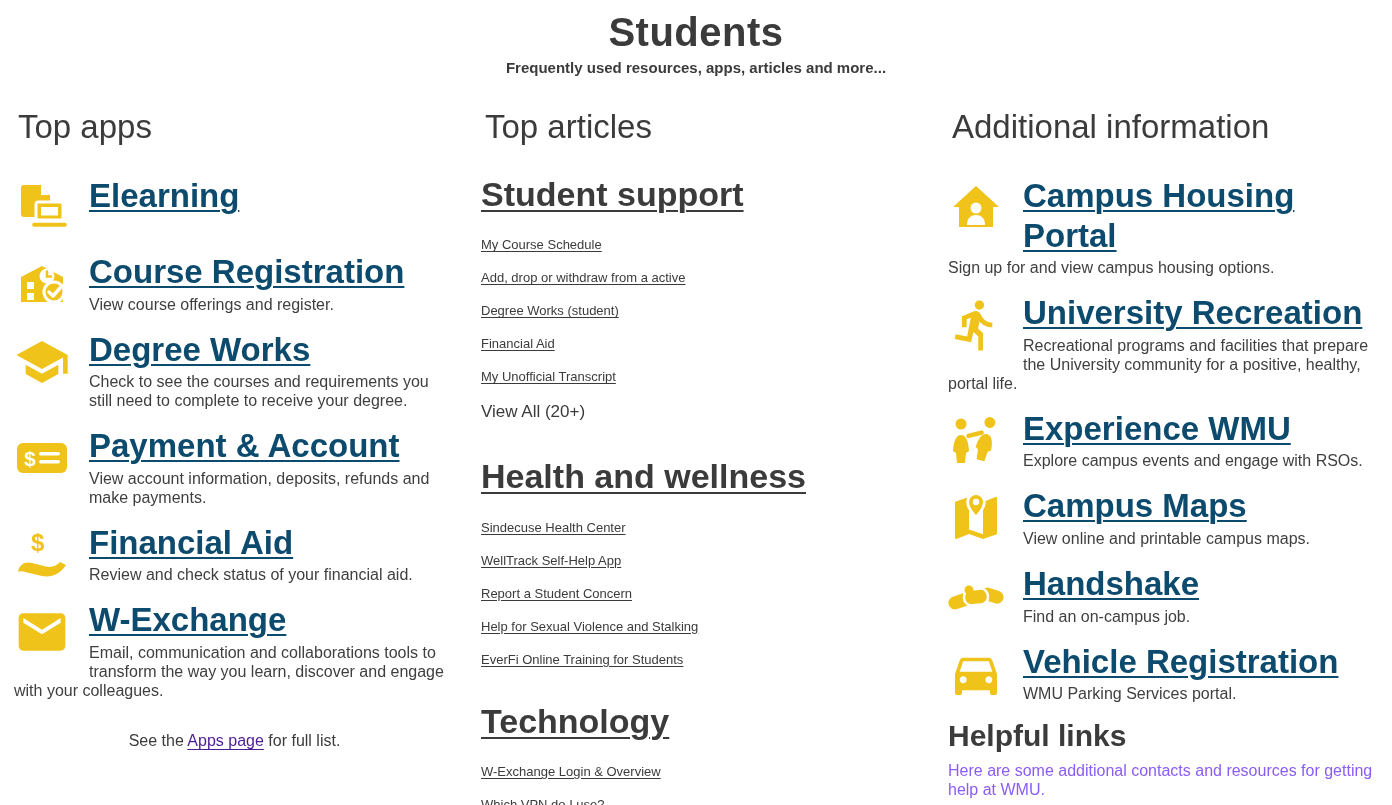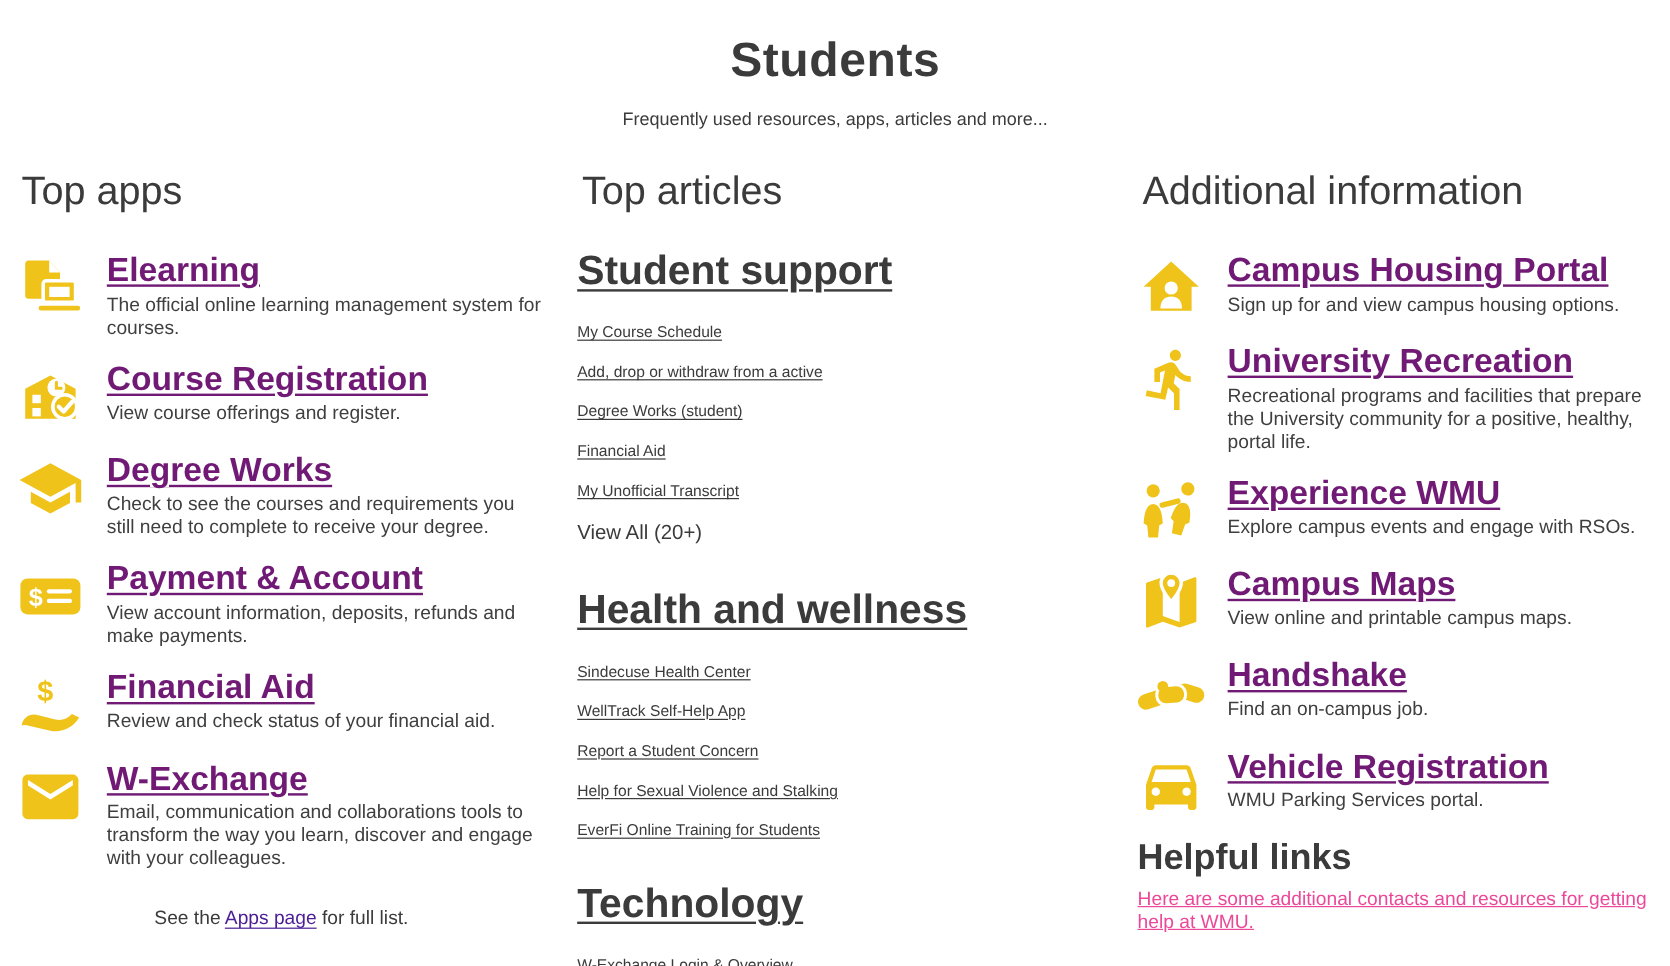--- a/index.html
+++ b/index.html
@@ -4,38 +4,38 @@
 <style>
   * { box-sizing: border-box; }
   html,body { margin:0; padding:0; }
   body {
     width:1392px; height:805px; overflow:hidden;
     background:#ffffff;
     font-family:"Liberation Sans", sans-serif;
     color:#3b3b3b;
   }
   
-  .header { padding-top:28px; text-align:center; }
+  .header { padding-top:10px; text-align:center; }
   .page-title { font-size:40px; font-weight:700; margin:0; color:#3b3b3b; letter-spacing:.5px; }
-  .page-subtitle { font-size:15px; margin-top:18px; color:#3b3b3b; }
+  .page-subtitle { font-size:15px; margin-top:4px; color:#3b3b3b;font-weight:bold; }
 
   
   .columns { display:flex; align-items:flex-start; padding:0 17px 0 14px; margin-top:32px; }
   .col-heading { font-size:33px; font-weight:400; color:#3b3b3b; margin:0 0 30px 4px; line-height:1.15; }
   .col-apps { width:441px; margin-right:26px; }
   .col-articles { width:327px; margin-right:140px; }
   .col-info { flex:1; min-width:0; }
 
   
   .app-item { clear:both; margin-bottom:16px; font-size:16px; }
   .app-icon { float:left; width:56px; height:56px; margin:4px 19px 16px 0; }
   .app-icon svg { width:56px; height:56px; display:block; fill:#efc31a; }
   .app-item h3 { margin:0; line-height:1.2; }
   .app-title {
-    font-size:28px; font-weight:700; color:#701a75;
+    font-size:33px; font-weight:700; color:#0c4a6e;
     text-decoration:underline; text-decoration-thickness:2px; text-underline-offset:3px;
   }
   .app-desc { margin:3px 0 0; font-size:16px; line-height:19px; color:#3f3f3f; }
 
   .apps-footer { clear:both; padding-top:16px; text-align:center; font-size:16px; color:#3b3b3b; }
   .apps-footer a { color:#4c1d95; text-decoration:underline; text-underline-offset:3px; }
 
   
   .article-section { margin-bottom:36px; }
   .section-title { margin:0 0 24px; line-height:1.1; }
@@ -45,21 +45,21 @@
   }
   .article-link {
     display:block; width:fit-content; font-size:13px; color:#3b3b3b;
     text-decoration:underline; text-underline-offset:2px; margin-bottom:18px;
   }
   .view-all { display:block; width:fit-content; font-size:17px; color:#3b3b3b; text-decoration:none; margin-top:12px; }
 
   
   .helpful { clear:both; margin-top:12px; }
   .helpful h2 { font-size:30px; font-weight:700; color:#3b3b3b; margin:0 0 8px; }
-  .helpful p { font-size:16px; line-height:19px; color:#ec4899; margin:0;text-decoration:underline; }
+  .helpful p { font-size:16px; line-height:19px; color:#8b5cf6; margin:0; }
 </style>
 </head>
 <body>
 
 <header class="header">
   <h1 class="page-title">Students</h1>
   <div class="page-subtitle">Frequently used resources, apps, articles and more...</div>
 </header>
 
 <main class="columns">
@@ -71,21 +71,20 @@
       <span class="app-icon">
         <svg viewBox="0 0 56 56">
             <path d="M10 5h17l9 10v19a3 3 0 0 1-3 3H10a3 3 0 0 1-3-3V8a3 3 0 0 1 3-3z"></path>
             <path d="M27 5l9 10h-9z" fill="#ffffff"></path>
             <rect x="22" y="22" width="27" height="18" rx="2.5" stroke="#ffffff" stroke-width="3"></rect>
             <rect x="27" y="27" width="17" height="8.5" fill="#ffffff"></rect>
             <rect x="17" y="41.5" width="37" height="6.5" rx="3" stroke="#ffffff" stroke-width="2.5"></rect>
           </svg>
       </span>
       <h3><a class="app-title">Elearning</a></h3>
-      <p class="app-desc">The official online learning management system for courses.</p>
     </div>
 
     <div class="app-item">
       <span class="app-icon">
         <svg viewBox="0 0 56 56">
             <path d="M7 21L28 10l21 11v25H7z"></path>
             <rect x="13" y="26" width="7" height="7" fill="#ffffff"></rect>
             <rect x="13" y="37" width="7" height="7" fill="#ffffff"></rect>
             <circle cx="33" cy="20" r="7.5" fill="#ffffff"></circle>
             <path d="M33 15.5v5h4" fill="none" stroke="#efc31a" stroke-width="2.5" stroke-linecap="round"></path>

